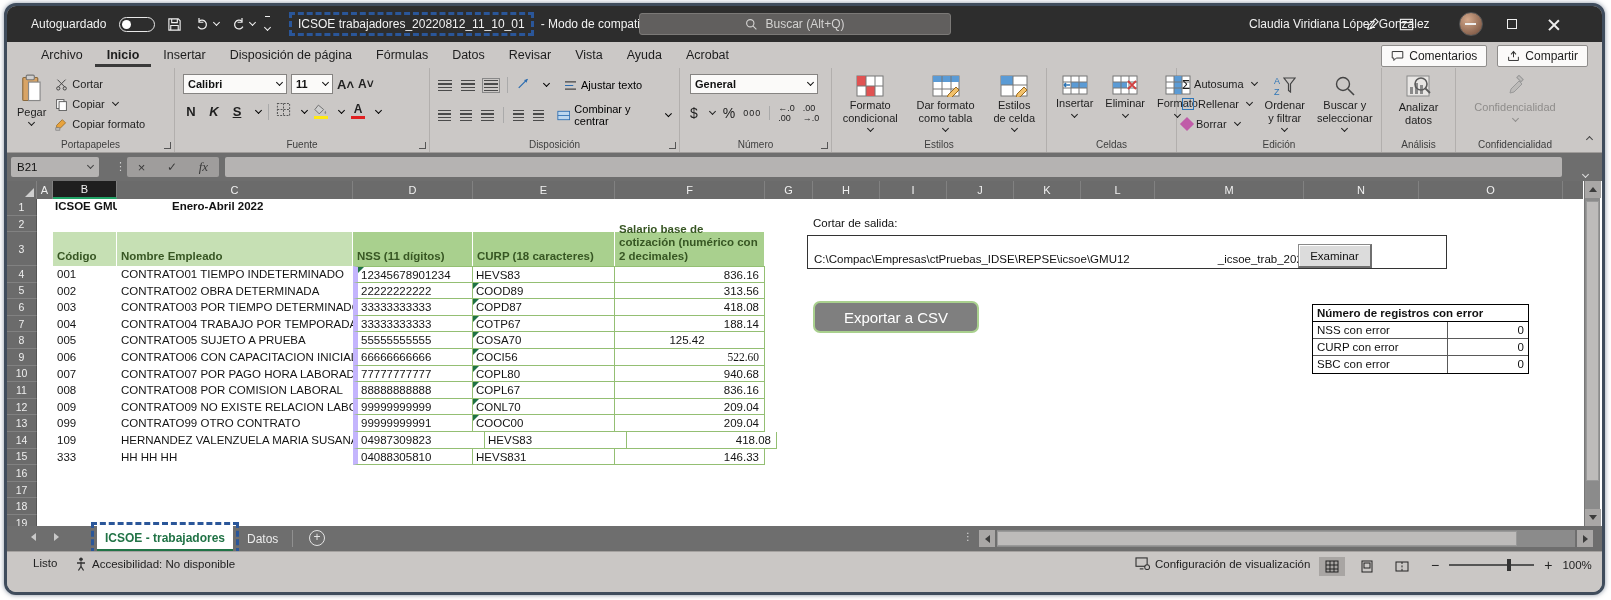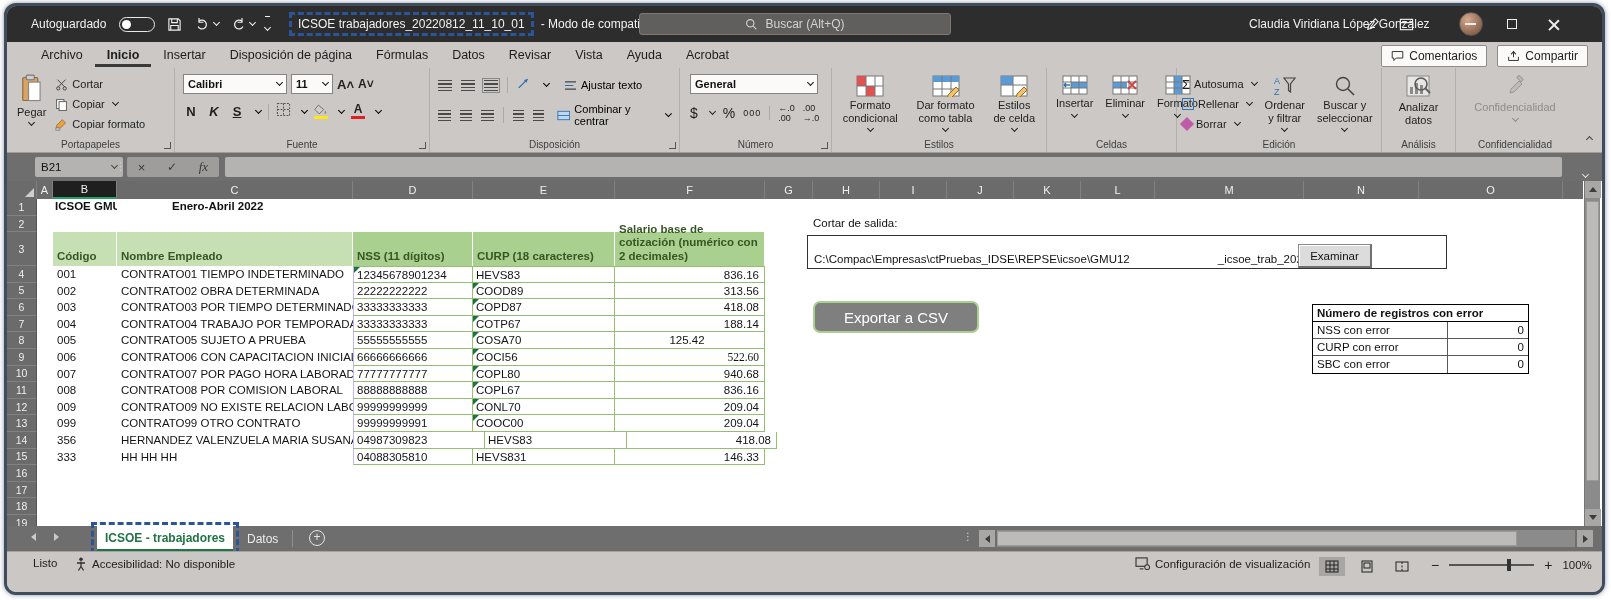--- a/index.html
+++ b/index.html
@@ -42,21 +42,21 @@
   .smallcol { display:flex; flex-direction:column; justify-content:flex-start; padding-top:2px; }
   .selbox { background:#fbfaf9; border:1px solid #868482; height:20px; display:flex; align-items:center; justify-content:space-between; font-size:11px; padding:0 4px; color:#111;font-weight:bold; }
   .fletter { font-size:13px; font-weight:bold; width:16px; text-align:center; color:#1e1e1e; }
   .ico-lines { width:14px; height:11px; background:repeating-linear-gradient(#4a4a4a 0 1.4px, transparent 1.4px 3.4px); }
   .colorbar { width:14px; height:3px; margin-top:1px; }
   .medbtn { display:flex; flex-direction:column; align-items:center; font-size:11px; color:#1e1e1e; text-align:center; line-height:1.15; justify-content:flex-start; padding:3px 4px 0 4px; gap:2px; }
   .collapse-chev { position:absolute; right:10px; bottom:6px; color:#444; }
 
   
   .fbar { position:absolute; left:0; top:147px; width:100%; height:28px; background:#6e6e6e; display:flex; align-items:center; }
-  .namebox { position:absolute; left:28px; top:4px; width:88px; height:20px; background:#b5b3b2; border-radius:2px; display:flex; align-items:center; justify-content:space-between; padding:0 6px; font-size:11.5px; color:#111; }
+  .namebox { position:absolute; left:4px; top:4px; width:88px; height:20px; background:#b5b3b2; border-radius:2px; display:flex; align-items:center; justify-content:space-between; padding:0 6px; font-size:11.5px; color:#111; }
   .fdots { position:absolute; left:108px; top:7px; color:#cfcfcf; font-size:11px; letter-spacing:0; }
   .fbtns { position:absolute; left:120px; top:4px; width:92px; height:20px; background:#9f9d9c; border-radius:2px; display:flex; align-items:center; justify-content:space-around; color:#3a3a3a; }
   .finput { position:absolute; left:218px; top:4px; right:40px; height:20px; background:#b5b3b2; border-radius:2px; }
   .fchev { position:absolute; right:14px; top:10px; color:#e0e0e0; }
 
   
   .sheet { position:absolute; left:0; top:175px; width:100%; height:345px; background:#fff; overflow:hidden; }
   .colheads { position:absolute; left:0; top:0; height:18px; width:1576px; background:#6b6b6b; display:flex; }
   .chcell { height:18px; border-right:1px solid #818181; color:#f0f0f0; font-size:11px; display:flex; align-items:center; justify-content:center; flex:none; }
   .chcell.sel { background:#1f1f1f; border-bottom:2px solid #21a366; }
@@ -67,21 +67,21 @@
   .cellb1 { position:absolute; left:48px; top:19px; width:62px; height:16px; overflow:hidden; white-space:nowrap; font-weight:bold; font-size:11.5px; color:#111; }
   .cellc1 { position:absolute; left:165px; top:19px; font-weight:bold; font-size:11.5px; color:#111; white-space:nowrap; }
 
   .emp-table { position:absolute; left:46px; top:51px; width:712px; font-size:11.5px; }
   .thdr { display:flex; height:34px; }
   .thcell { display:flex; align-items:flex-end; font-weight:bold; color:#375623; padding:2px 4px; border-right:1px solid #fff; line-height:1.2; flex:none; }
   .th-light { background:#c6e0b4; } .th-dark { background:#a9d08e; }
   .trow { display:flex; height:16.6px; }
   .tcell { height:16.6px; line-height:16.1px; white-space:nowrap; overflow:hidden; color:#141414; flex:none; position:relative; }
   .bordered { border-right:1px solid #94bf73; border-bottom:1px solid #94bf73; }
-  .bleft { border-left:1px solid #c4b5fd; }
+  .bleft { border-left:5px solid #c4b5fd; }
   .btop { border-top:1px solid #94bf73; }
   .errtri { position:absolute; left:0; top:0; width:0; height:0; border-top:6px solid #1e7145; border-right:6px solid transparent; }
 
   .out-label { position:absolute; left:806px; top:36px; font-size:11.5px; color:#111; }
   .out-box { position:absolute; left:800px; top:54px; width:640px; height:34px; border:1px solid #333; background:#fff; }
   .out-path { position:absolute; left:6px; bottom:3px; font-size:11.5px; color:#111; white-space:nowrap; }
   .browse-btn { position:absolute; right:74px; top:8px; width:74px; height:24px; background:#dcdcdc; border:1px solid #8a8a8a; border-right:2px solid #6f6f6f; border-bottom:2px solid #6f6f6f; font-size:11.5px; color:#111; display:flex; align-items:center; justify-content:center; box-shadow:1px 1px 0 #fff inset; }
   .export-btn { position:absolute; left:806px; top:120px; width:166px; height:32px; background:#7f7f7f; border:2px solid #a9d08e; border-radius:7px; color:#fff; font-size:15px; display:flex; align-items:center; justify-content:center; }
   .err-table { position:absolute; left:1305px; top:123px; width:217px; border:1px solid #000; background:#fff; font-size:11.5px; color:#111; }
   .err-title { height:17px; line-height:16px; font-weight:bold; padding-left:4px; border-bottom:1px solid #000; }
@@ -672,21 +672,21 @@
             <div class="tcell bordered" style="width: 150px; padding: 0px 5px 0px 0px; text-align: right;">209.04</div>
           </div>
           <div class="trow">
             <div class="tcell " style="width: 64px; padding: 0px 0px 0px 4px;">099</div>
             <div class="tcell " style="width: 236px; padding: 0px 0px 0px 4px;">CONTRATO99 OTRO CONTRATO</div>
             <div class="tcell bordered bleft" style="width: 120px; padding: 0px 0px 0px 3px;">99999999991</div>
             <div class="tcell bordered" style="width: 142px; padding: 0px 0px 0px 3px;">COOC00<span class="errtri"></span></div>
             <div class="tcell bordered" style="width: 150px; padding: 0px 5px 0px 0px; text-align: right;">209.04</div>
           </div>
           <div class="trow">
-            <div class="tcell " style="width: 64px; padding: 0px 0px 0px 4px;">356</div>
+            <div class="tcell " style="width: 64px; padding: 0px 0px 0px 4px;">109</div>
             <div class="tcell " style="width: 236px; padding: 0px 0px 0px 4px;">HERNANDEZ VALENZUELA MARIA SUSANA</div>
             <div class="tcell bordered bleft" style="width: 132px; padding: 0px 0px 0px 3px;">04987309823</div>
             <div class="tcell bordered" style="width: 142px; padding: 0px 0px 0px 3px;">HEVS83</div>
             <div class="tcell bordered" style="width: 150px; padding: 0px 5px 0px 0px; text-align: right;">418.08</div>
           </div>
           <div class="trow">
             <div class="tcell " style="width: 64px; padding: 0px 0px 0px 4px;">333</div>
             <div class="tcell " style="width: 236px; padding: 0px 0px 0px 4px;">HH HH HH</div>
             <div class="tcell bordered bleft" style="width: 120px; padding: 0px 0px 0px 3px;">04088305810</div>
             <div class="tcell bordered" style="width: 142px; padding: 0px 0px 0px 3px;">HEVS831</div>

